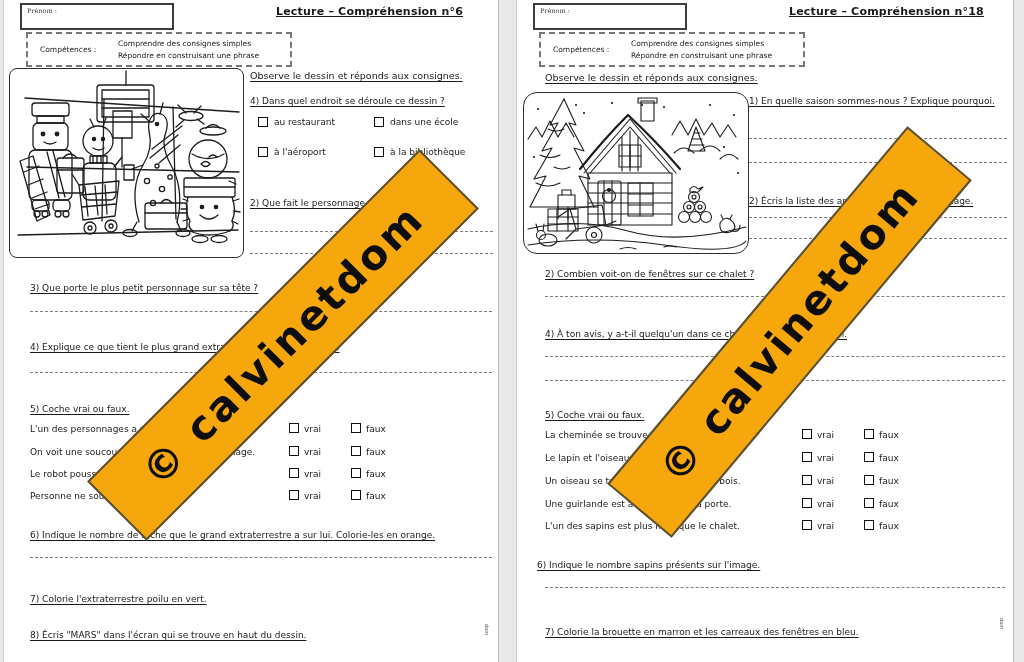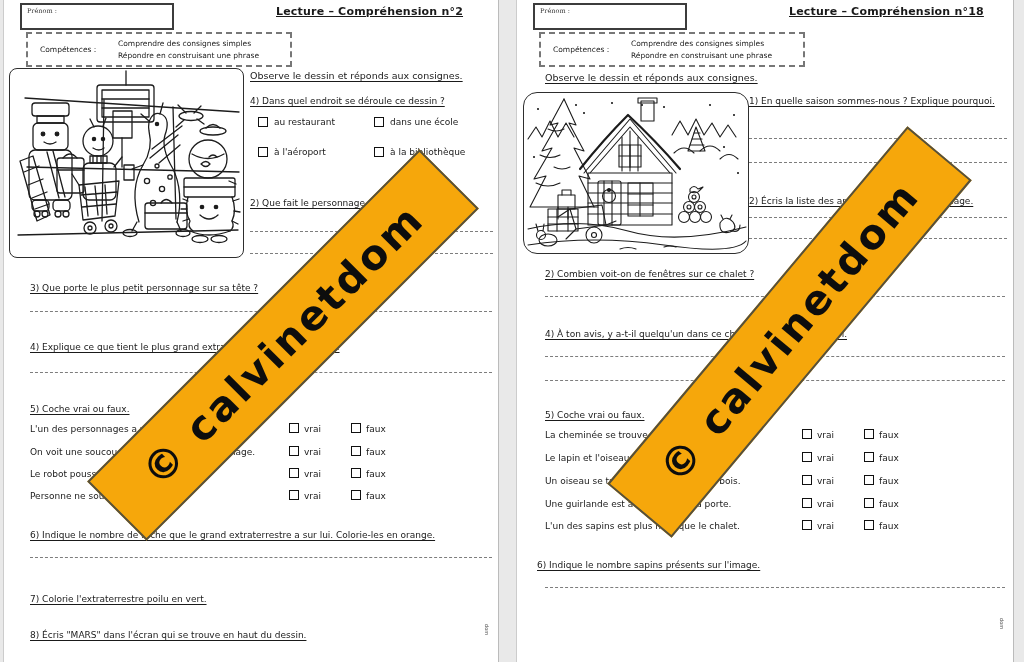--- a/index.html
+++ b/index.html
@@ -42,21 +42,21 @@
   .corner{position:absolute;font-size:5px;color:#555;transform:rotate(90deg);
           transform-origin:left top;white-space:nowrap}
 </style>
 </head>
 <body>
 
 <div class="page" id="page1">
   <div class="prenom">
     <span>Prénom :</span>
   </div>
-  <div class="ws-title">Lecture – Compréhension n°2</div>
+  <div class="ws-title">Lecture – Compréhension n°6</div>
   <div class="comp">
     <div class="clabel">Compétences :</div>
     <div class="clines">
       <div>Comprendre des consignes simples</div>
       <div>Répondre en construisant une phrase</div>
     </div>
   </div>
 
   <div class="frame" style="left:5px;top:68px;width:233px;height:188px;border-radius:8px">
     <svg viewBox="0 0 233 188">
@@ -329,20 +329,21 @@
 
   <span class="lbl" style="left:28px;top:521px">L'un des sapins est plus haut que le chalet.</span>
   <span class="cb" style="left:285px;top:520px"></span>
   <span class="lbl" style="left:300px;top:521px">vrai</span>
   <span class="cb" style="left:347px;top:520px"></span>
   <span class="lbl" style="left:362px;top:521px">faux</span>
 
   <div class="q" style="left:20px;top:560px">6) Indique le nombre sapins présents sur l'image.</div>
   <div class="dash" style="left:28px;top:587px;width:460px"></div>
 
+  <div class="q" style="left:28px;top:627px">7) Colorie la brouette en marron et les carreaux des fenêtres en bleu.</div>
 
   <div class="corner" style="left:488px;top:618px">dom</div>
 </div>
 
 <div class="wm" id="wm1">
   <span>© calvinetdom</span>
 </div>
 <div class="wm" id="wm2">
   <span>© calvinetdom</span>
 </div>

